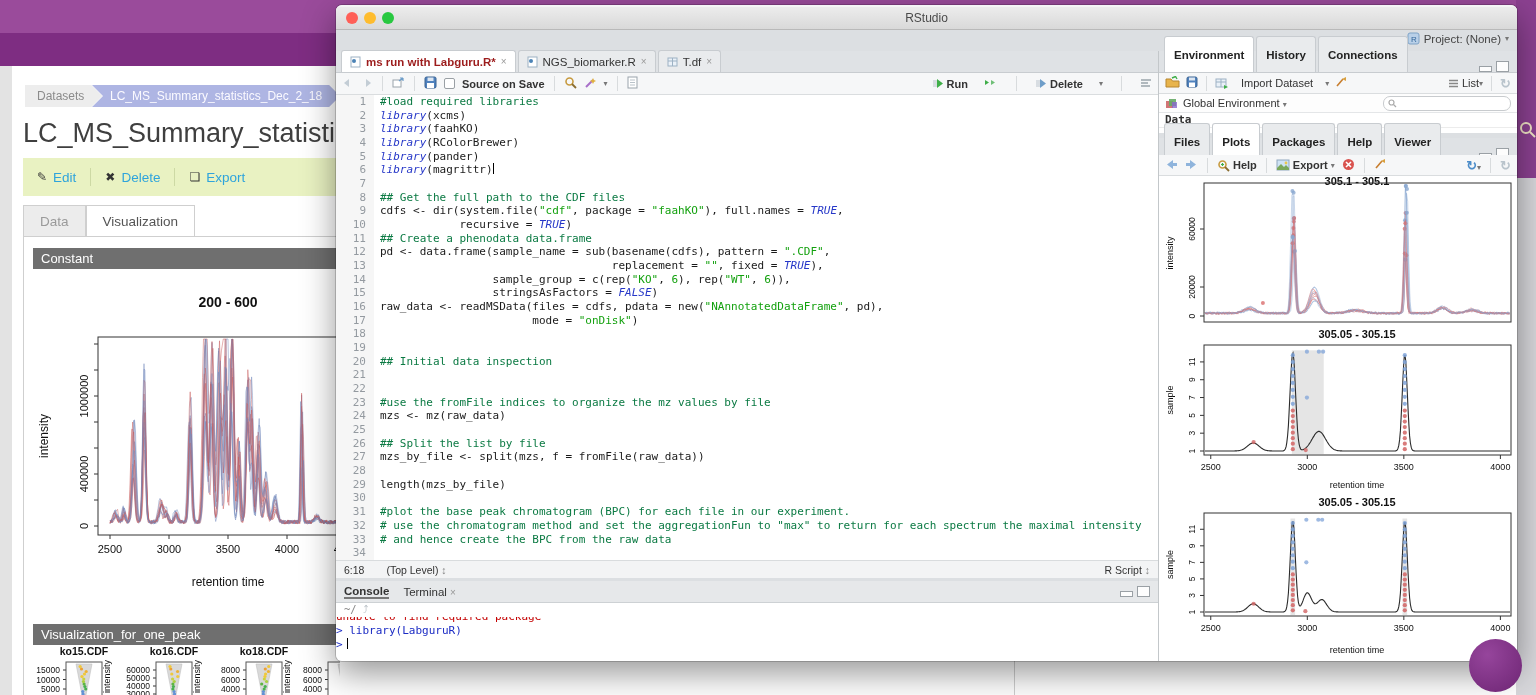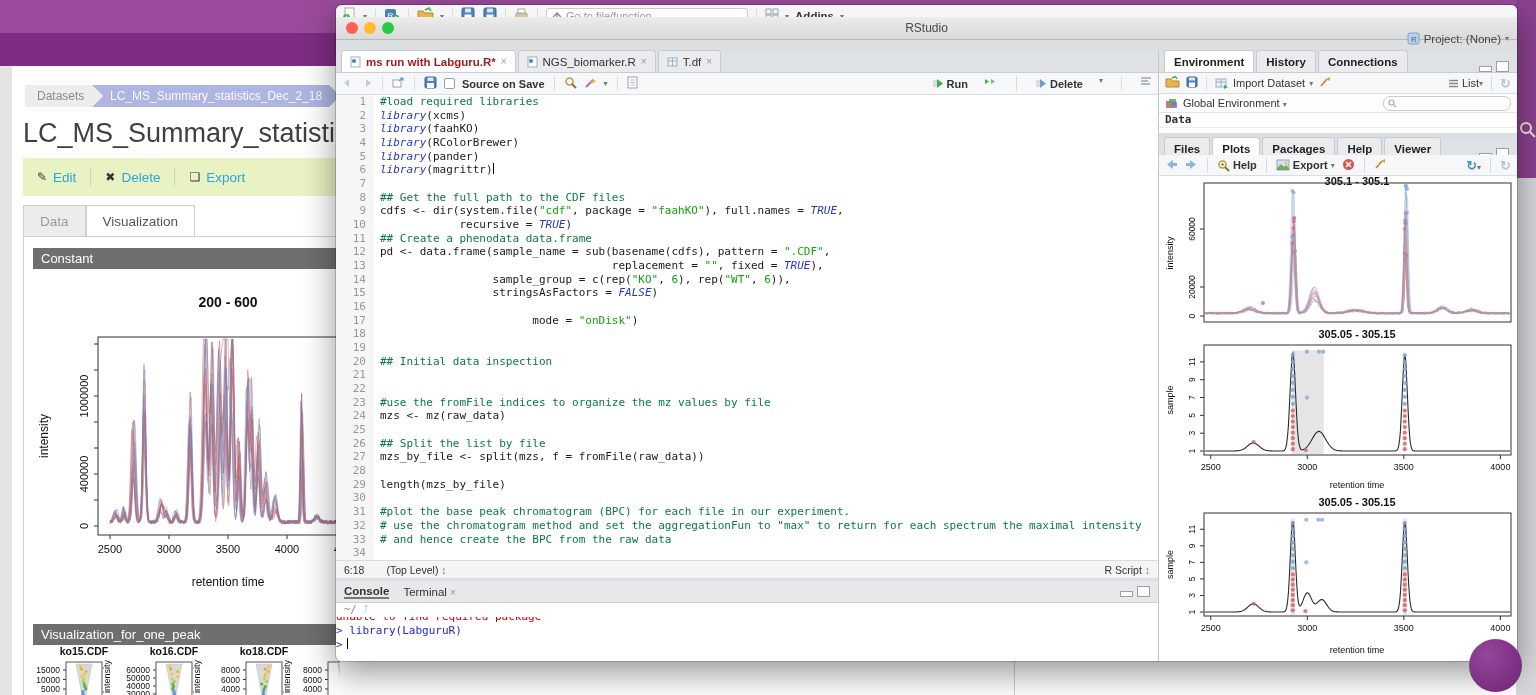--- a/index.html
+++ b/index.html
@@ -35,38 +35,38 @@
   #bar-constant{left:33px;top:248px;width:978px;}
   #bar-onepeak{left:33px;top:624px;width:978px;}
   #main-chart{left:0;top:268px;width:336px;height:352px;z-index:2;}
   #mini-plots{left:0;top:643px;width:340px;height:52px;z-index:2;}
   
   #lg-rail{left:1516px;top:0;width:20px;height:178px;background:#8c4191;z-index:2;}
   #lg-rail-bottom{left:1516px;top:178px;width:20px;height:517px;background:#d8d8dc;z-index:1;}
   #chat-bubble{left:1469px;top:639px;width:53px;height:53px;border-radius:50%;background:radial-gradient(circle at 35% 30%,#96459c,#6d2573);z-index:9;}
   
   #rwin{left:336px;top:5px;width:1181px;height:656px;background:#dcdfe2;border-radius:6px;box-shadow:0 12px 34px rgba(0,0,0,.42),0 0 0 1px rgba(0,0,0,.18);z-index:5;overflow:hidden;}
-  #rwin .titlebar{left:0;top:12px;width:100%;height:22px;background:linear-gradient(#ececec,#d9d9d9);border-bottom:1px solid #b9b9b9;}
+  #rwin .titlebar{left:0;top:2px;width:100%;height:22px;background:linear-gradient(#ececec,#d9d9d9);border-bottom:1px solid #b9b9b9;}
   .tl{width:12px;height:12px;border-radius:50%;position:absolute;top:5px;}
   #tl-close{left:10px;background:#ff5f57;}#tl-min{left:28px;background:#febc2e;}#tl-max{left:46px;background:#28c840;}
   #rwin-title{width:100%;text-align:center;font-size:12px;color:#4a4a4a;top:4px;position:absolute;}
   #rtoolbar{left:0;top:23px;width:100%;height:23px;background:#f4f5f6;border-bottom:1px solid #d4d7d9;display:flex;align-items:center;padding-left:6px;gap:6px;box-sizing:border-box;}
   .tsep{width:1px;height:15px;background:#d8dbdd;margin:0 2px;}
   .caret{font-size:8px;color:#777;}
   #goto-box{width:190px;height:15px;border:1px solid #c8cbce;border-radius:3px;background:#fff;display:flex;align-items:center;gap:4px;padding:0 5px;color:#9a9a9a;font-size:11px;}
   #addins{font-size:11.5px;font-weight:bold;color:#333;}
   #proj{position:absolute;right:8px;top:27px;font-size:11.5px;color:#444;display:flex;gap:4px;align-items:center;}
   
   #src-tabs{left:0;top:46px;width:822px;height:22px;background:#dfe2e5;border-bottom:1px solid #c8ccd0;display:flex;align-items:flex-end;padding-left:5px;box-sizing:border-box;}
   .stab{height:21px;display:flex;align-items:center;gap:5px;padding:0 8px;font-size:11.5px;border:1px solid #c8ccd0;border-bottom:none;background:#e9ebed;color:#333;border-radius:3px 3px 0 0;margin-right:2px;}
   .stab.active{background:#fff;}
   .stab .mod{color:#9c1c1c;font-weight:bold;}
   .stab .x{color:#999;font-size:10px;}
   #ed-toolbar{left:0;top:68px;width:822px;height:22px;background:#f6f7f8;border-bottom:1px solid #dadddf;display:flex;align-items:center;gap:7px;padding:0 6px;box-sizing:border-box;font-size:11px;color:#333;}
-  #ed-toolbar .right{margin-left:auto;display:flex;gap:16px;}
+  #ed-toolbar .right{margin-left:auto;display:flex;align-items:center;gap:16px;}
   .cb{width:9px;height:9px;border:1px solid #9aa0a5;background:#fff;display:inline-block;border-radius:2px;}
   #editor{left:0;top:90px;width:822px;height:465px;background:#fff;overflow:hidden;font-family:"DejaVu Sans Mono",monospace;font-size:11px;line-height:13.67px;}
   .cl{display:flex;white-space:pre;}
   .ln{width:30px;padding-right:8px;text-align:right;color:#949aa0;background:#f6f6f6;flex:none;}
   .ct{padding-left:6px;color:#1a1a1a;}
   .com{color:#0b7a43;}
   .str{color:#13a10e;}
   .kw{color:#2637c8;font-style:italic;}
   .num{color:#13a10e;}
   .cursor{display:inline-block;width:1px;height:11px;background:#000;vertical-align:-1px;}
@@ -83,21 +83,21 @@
   .con-inp{color:#1b2bc4;}
   .clip{margin-top:-7px;}
   .panebtns{display:flex;gap:4px;margin-left:auto;margin-right:8px;}
   .pb{width:11px;height:9px;border:1px solid #9aa0a5;background:#fdfdfd;}
   .pb.flat{height:4px;margin-top:5px;}
   
   #rp-border{left:822px;top:46px;width:1px;height:610px;background:#c3c7ca;}
   #env-tabs,#files-tabs{left:823px;width:358px;height:22px;background:#dfe2e5;border-bottom:1px solid #c8ccd0;display:flex;align-items:flex-end;padding-left:5px;box-sizing:border-box;}
   #env-tabs{top:46px;}
   #files-tabs{top:133px;}
-  .ptab{height:21px;display:flex;align-items:center;padding:0 9px;font-size:11.5px;border:1px solid #c8ccd0;border-bottom:none;background:#e9ebed;color:#222;border-radius:3px 3px 0 0;margin-right:2px;font-weight:bold;}
+  .ptab{height:21px;display:flex;align-items:center;padding:7px 9px;font-size:11.5px;border:1px solid #c8ccd0;border-bottom:none;background:#e9ebed;color:#222;border-radius:3px 3px 0 0;margin-right:2px;font-weight:bold;}
   .ptab.active{background:#fff;}
   #env-toolbar{left:823px;top:68px;width:358px;height:21px;background:#f6f7f8;border-bottom:1px solid #dadddf;display:flex;align-items:center;gap:6px;padding:0 6px;box-sizing:border-box;font-size:11px;color:#333;}
   #env-row2{left:823px;top:89px;width:358px;height:19px;background:#fdfdfd;border-bottom:1px solid #e4e6e8;display:flex;align-items:center;gap:5px;padding:0 6px;box-sizing:border-box;font-size:11px;color:#333;}
   #env-search{margin-left:auto;width:118px;height:13px;border:1px solid #c8cbce;border-radius:7px;background:#fff;display:flex;align-items:center;padding:0 4px;color:#aaa;font-size:9px;}
   #env-data{left:823px;top:108px;width:358px;height:15px;background:#fff;border-bottom:1px solid #ececec;font-size:11px;font-weight:bold;color:#333;padding-left:6px;box-sizing:border-box;font-family:"DejaVu Sans Mono",monospace;}
   #env-space{left:823px;top:123px;width:358px;height:5px;background:#fff;}
   #files-toolbar{left:823px;top:150px;width:358px;height:21px;background:#f6f7f8;border-bottom:1px solid #dadddf;display:flex;align-items:center;gap:7px;padding:0 6px;box-sizing:border-box;font-size:11px;color:#333;}
   #plots-area{left:823px;top:171px;width:358px;height:485px;background:#fff;}
   #plots-svg{left:823px;top:171px;width:358px;height:485px;}
   svg text{font-family:"Liberation Sans",sans-serif;}
@@ -473,21 +473,21 @@
           <div class="cl"><span class="ln">6</span><span class="ct"><span class="kw">library</span>(magrittr)<span class="cursor"></span></span></div>
           <div class="cl"><span class="ln">7</span><span class="ct"> </span></div>
           <div class="cl"><span class="ln">8</span><span class="ct"><span class="com">## Get the full path to the CDF files</span></span></div>
           <div class="cl"><span class="ln">9</span><span class="ct">cdfs &lt;- dir(system.file(<span class="str">"cdf"</span>, package = <span class="str">"faahKO"</span>), full.names = <span class="kw">TRUE</span>,</span></div>
           <div class="cl"><span class="ln">10</span><span class="ct">            recursive = <span class="kw">TRUE</span>)</span></div>
           <div class="cl"><span class="ln">11</span><span class="ct"><span class="com">## Create a phenodata data.frame</span></span></div>
           <div class="cl"><span class="ln">12</span><span class="ct">pd &lt;- data.frame(sample_name = sub(basename(cdfs), pattern = <span class="str">".CDF"</span>,</span></div>
           <div class="cl"><span class="ln">13</span><span class="ct">                                   replacement = <span class="str">""</span>, fixed = <span class="kw">TRUE</span>),</span></div>
           <div class="cl"><span class="ln">14</span><span class="ct">                 sample_group = c(rep(<span class="str">"KO"</span>, <span class="num">6</span>), rep(<span class="str">"WT"</span>, <span class="num">6</span>)),</span></div>
           <div class="cl"><span class="ln">15</span><span class="ct">                 stringsAsFactors = <span class="kw">FALSE</span>)</span></div>
-          <div class="cl"><span class="ln">16</span></div>
+          <div class="cl"><span class="ln">16</span><span class="ct">raw_data &lt;- readMSData(files = cdfs, pdata = new(<span class="str">"NAnnotatedDataFrame"</span>, pd),</span></div>
           <div class="cl"><span class="ln">17</span><span class="ct">                       mode = <span class="str">"onDisk"</span>)</span></div>
           <div class="cl"><span class="ln">18</span><span class="ct"> </span></div>
           <div class="cl"><span class="ln">19</span><span class="ct"> </span></div>
           <div class="cl"><span class="ln">20</span><span class="ct"><span class="com">## Initial data inspection</span></span></div>
           <div class="cl"><span class="ln">21</span><span class="ct"> </span></div>
           <div class="cl"><span class="ln">22</span><span class="ct"> </span></div>
           <div class="cl"><span class="ln">23</span><span class="ct"><span class="com">#use the fromFile indices to organize the mz values by file</span></span></div>
           <div class="cl"><span class="ln">24</span><span class="ct">mzs &lt;- mz(raw_data)</span></div>
           <div class="cl"><span class="ln">25</span><span class="ct"> </span></div>
           <div class="cl"><span class="ln">26</span><span class="ct"><span class="com">## Split the list by file</span></span></div>
@@ -538,21 +538,21 @@
       <span><svg width="15" height="12">
             <path d="M1 3h5l1.5 2H14v6H1z" fill="#e8b44c" stroke="#b8862e"></path>
             <path d="M7 2l3.5-1.5L12 3" fill="none" stroke="#3fae49" stroke-width="1.4"></path>
           </svg></span>
       <span><svg width="12" height="12">
             <rect x="1" y="1" width="10" height="10" rx="1.5" fill="#4f81bd" stroke="#3a6291"></rect>
             <rect x="3" y="1.5" width="6" height="3" fill="#dce6f1"></rect>
             <rect x="3" y="6.5" width="6" height="4.5" fill="#fff"></rect>
           </svg></span>
       <span class="tsep"></span>
-      <span class="flex" style="gap:4px">
+      <span class="flex" style="gap:12px">
         <svg width="14" height="12">
             <rect x="1" y="2" width="10" height="8" fill="#eaf1f8" stroke="#9db2c4"></rect>
             <line x1="1" y1="5" x2="11" y2="5" stroke="#9db2c4"></line>
             <line x1="6" y1="2" x2="6" y2="10" stroke="#9db2c4"></line>
             <path d="M9 8l4 2-4 2z" fill="#3fae49"></path>
           </svg>
         <span>Import Dataset</span>
           <span class="caret">▾</span>
       </span>
       <span><svg width="13" height="12">

